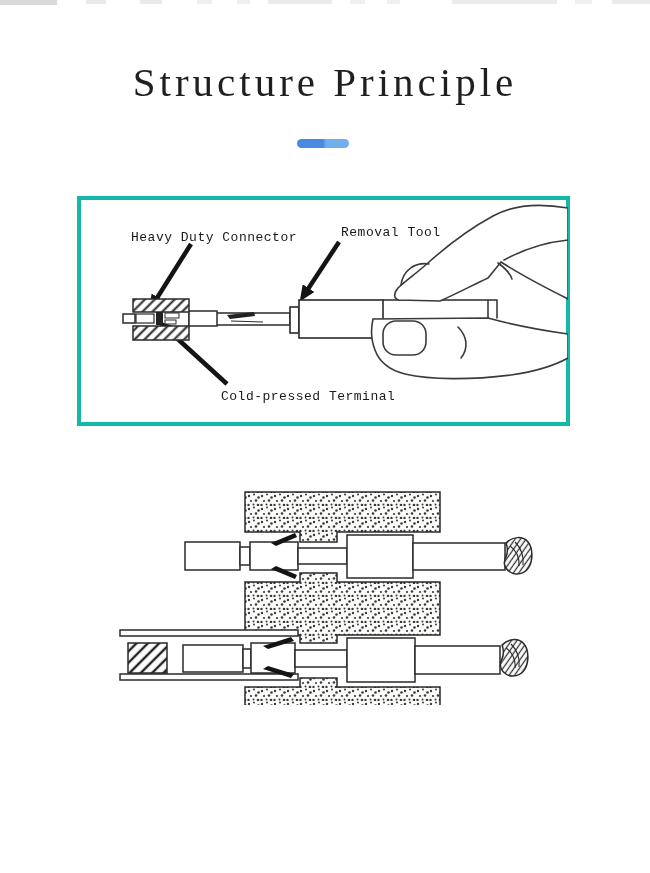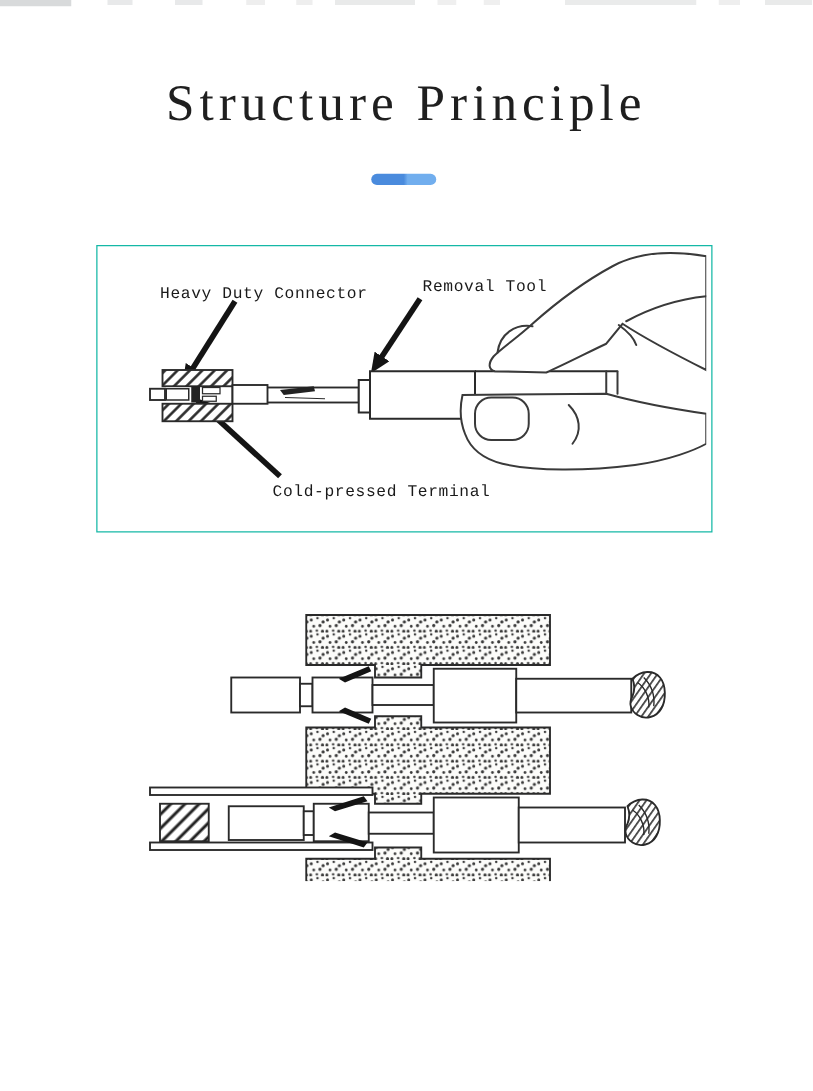--- a/index.html
+++ b/index.html
@@ -6,21 +6,21 @@
   .page{position:relative;width:650px;height:705px;background:#ffffff;overflow:hidden;
         font-family:"Liberation Sans",sans-serif;}
   .top-strip{position:absolute;left:0;top:0;width:650px;height:6px;}
   .top-strip span{position:absolute;top:0;display:block;}
   .title{position:absolute;left:0;top:58px;width:650px;margin:0;text-align:center;
          font-family:"Liberation Serif",serif;font-weight:400;color:#1f1f1f;
          font-size:41px;letter-spacing:4px;line-height:48px;}
   .divider{position:absolute;left:297px;top:139px;width:52px;height:9px;border-radius:5px;
            background:linear-gradient(90deg,#4a8bdd 0%,#4a8bdd 50%,#71aeee 56%,#71aeee 100%);}
   .figure-box{position:absolute;left:77px;top:196px;width:493px;height:230px;
-              border:1px solid #14b8a6;box-sizing:border-box;background:#ffffff;}
+              border:4px solid #14b8a6;box-sizing:border-box;background:#ffffff;}
   .figure-box svg{display:block;}
   .stages{position:absolute;left:0;top:480px;}
   svg text{font-family:"Liberation Mono",monospace;font-size:13px;fill:#1a1a1a;letter-spacing:0.5px;}
 </style>
 </head>
 <body>
 
 <div class="page">
 
   <div class="top-strip">

